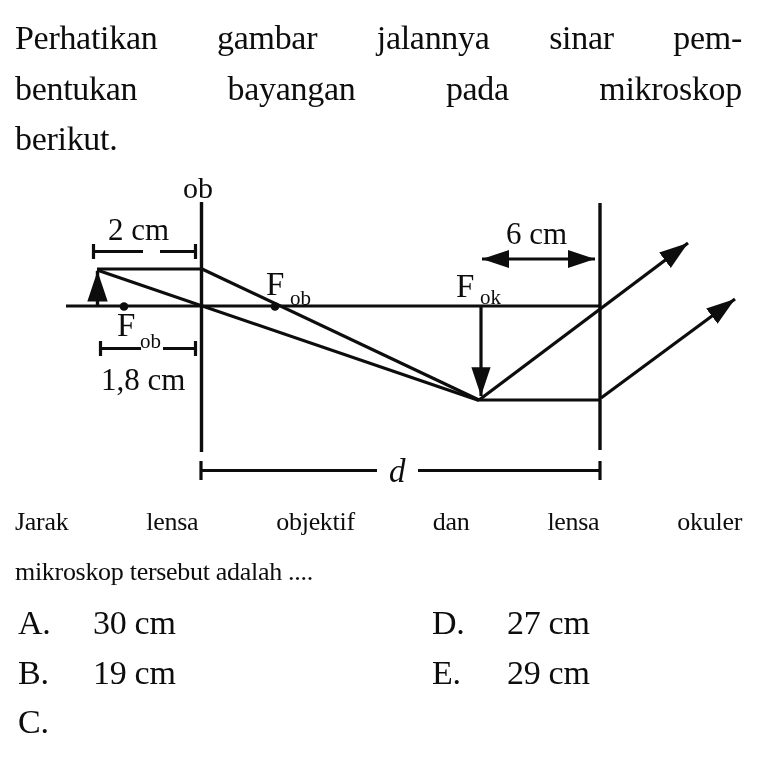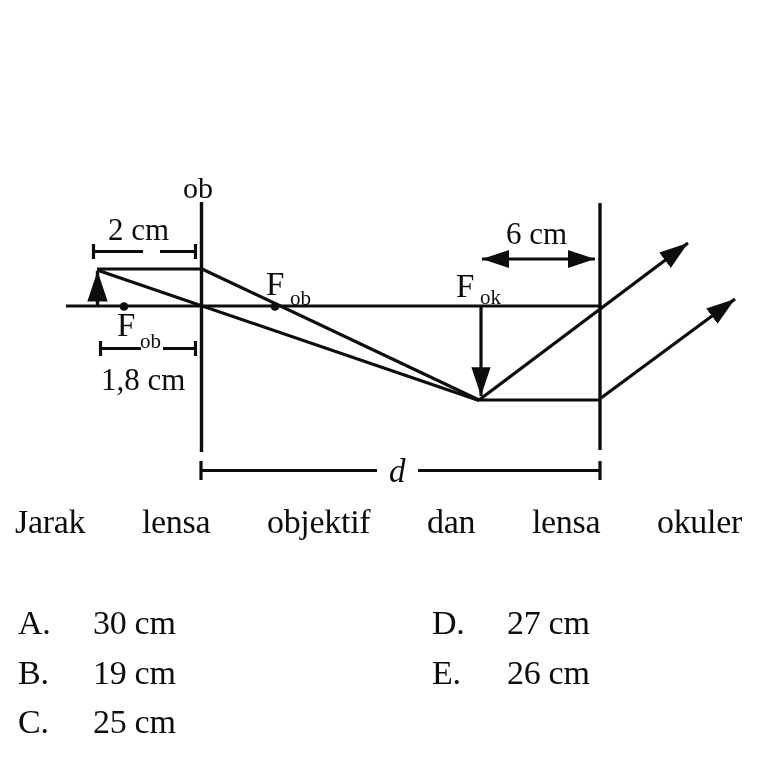--- a/index.html
+++ b/index.html
@@ -16,21 +16,21 @@
     text-align:justify;
     text-align-last:justify;
     white-space:normal;
   }
   #problem-statement{
     position:absolute;left:15px;top:13px;width:727px;
     font-size:34px;line-height:50.5px;letter-spacing:-0.3px;
   }
   #question-block{
     position:absolute;left:15px;top:497px;width:727px;
-    font-size:34px;line-height:50px;letter-spacing:-0.3px;
+    font-size:26px;line-height:50px;letter-spacing:-0.3px;
   }
   #options-block{
     position:absolute;left:15px;top:598px;width:727px;
     font-size:34px;letter-spacing:-0.3px;
   }
   .opt-row{position:relative;height:49.5px;line-height:49.5px;}
   .opt-letter-left{position:absolute;left:3px;}
   .opt-value-left{position:absolute;left:78px;}
   .opt-letter-right{position:absolute;left:417px;}
   .opt-value-right{position:absolute;left:492px;}
@@ -42,20 +42,25 @@
   }
   .dlabel{font-size:31px;}
   .flabel{font-size:33px;}
   .fsub{font-size:21px;}
 </style>
 </head>
 <body>
 
 <div class="page">
 
+  <div id="problem-statement">
+    <div class="textline justify">Perhatikan gambar jalannya sinar pem-</div>
+    <div class="textline justify">bentukan bayangan pada mikroskop</div>
+    <div class="textline">berikut.</div>
+  </div>
 
   <svg id="ray-diagram" width="761" height="757" viewBox="0 0 761 757">
     <defs>
       <marker id="ah" markerUnits="strokeWidth" markerWidth="9.5" markerHeight="7" refX="9" refY="3" orient="auto">
         <path d="M0,0 L9,3 L0,6 Z" fill="#0d0d0d"></path>
       </marker>
     </defs>
 
     <line x1="201.5" y1="202" x2="201.5" y2="452" stroke="#0d0d0d" stroke-width="3.4"></line>
     <line x1="600" y1="203" x2="600" y2="450" stroke="#0d0d0d" stroke-width="3.4"></line>
@@ -107,34 +112,34 @@
     <text class="fsub" x="290" y="305">ob</text>
 
     <text class="flabel" x="456" y="297">F</text>
     <text class="fsub" x="480" y="304">ok</text>
 
     <text x="389" y="482" font-size="33" font-style="italic">d</text>
   </svg>
 
   <div id="question-block">
     <div class="textline justify">Jarak lensa objektif dan lensa okuler</div>
+    <div class="textline">mikroskop tersebut adalah ....</div>
   </div>
 
   <div id="options-block">
     <div class="opt-row">
       <span class="opt-letter-left">A.</span>
       <span class="opt-value-left">30 cm</span>
       <span class="opt-letter-right">D.</span>
       <span class="opt-value-right">27 cm</span>
     </div>
     <div class="opt-row">
       <span class="opt-letter-left">B.</span>
       <span class="opt-value-left">19 cm</span>
       <span class="opt-letter-right">E.</span>
-      <span class="opt-value-right">26 cm</span>
+      <span class="opt-value-right">29 cm</span>
     </div>
     <div class="opt-row">
       <span class="opt-letter-left">C.</span>
-      <span class="opt-value-left">25 cm</span>
     </div>
   </div>
 
 </div>
 
 </body></html>

